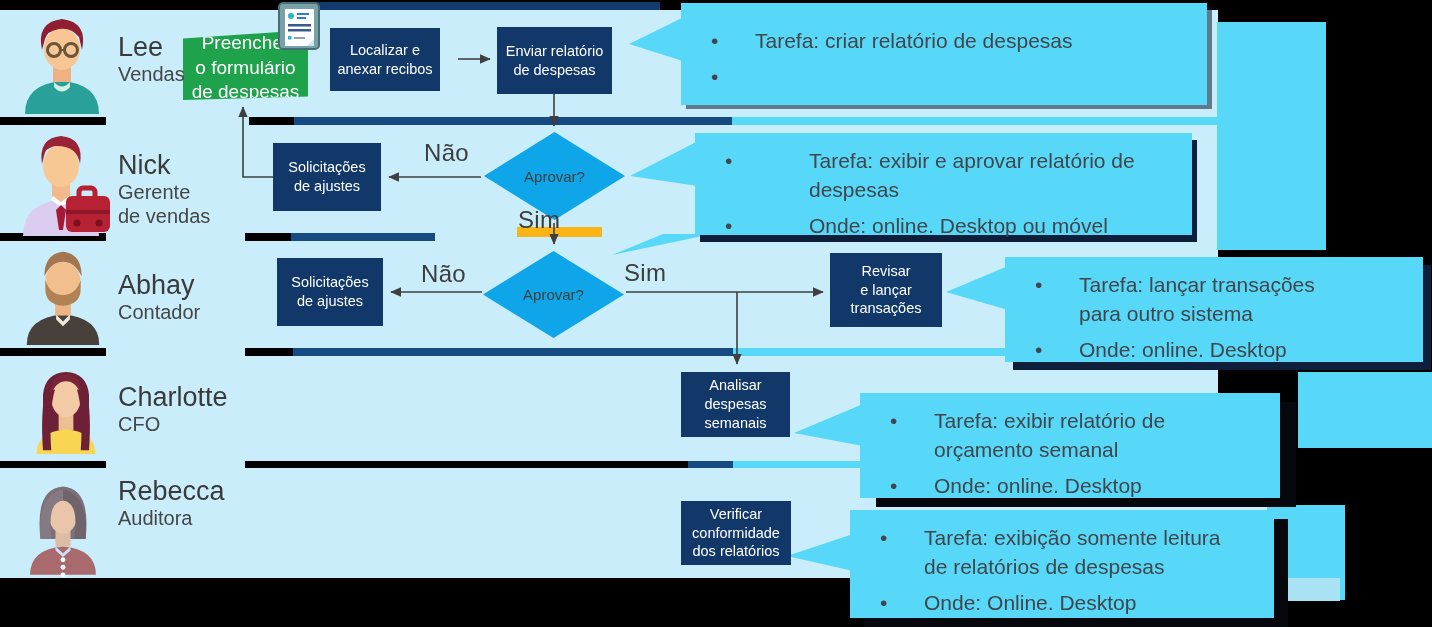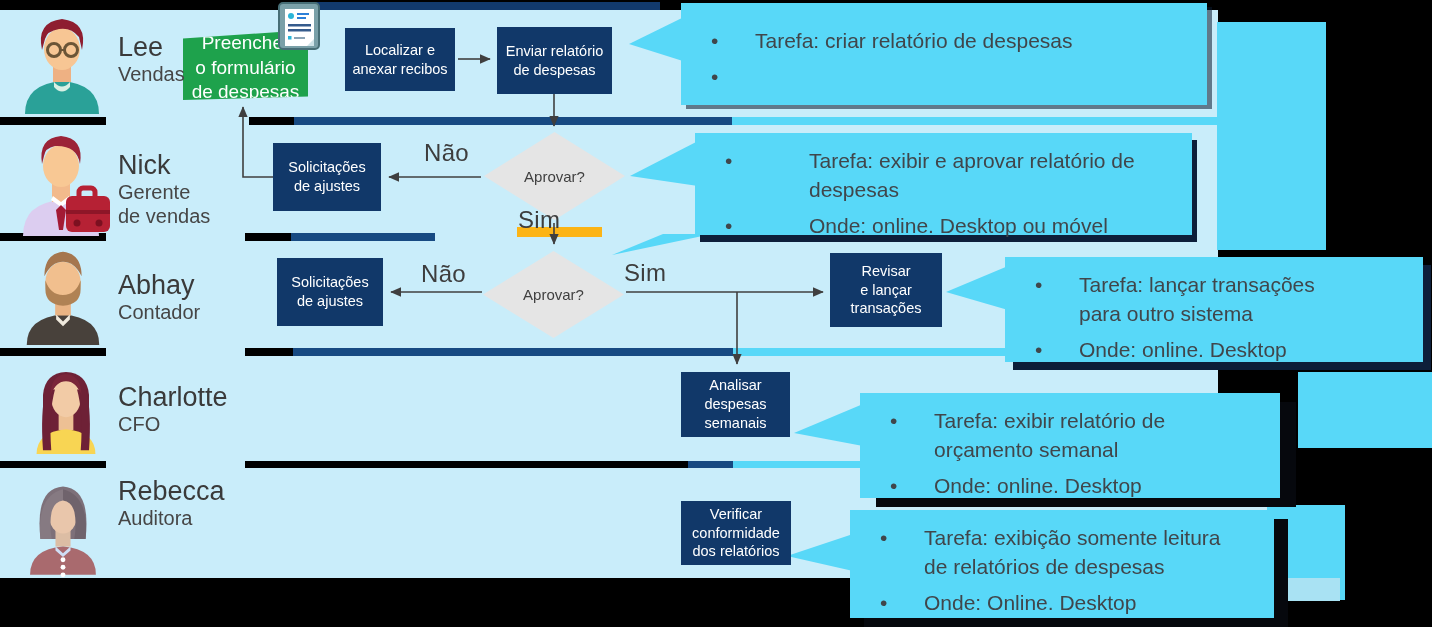--- a/index.html
+++ b/index.html
@@ -7,21 +7,21 @@
           font-family:"Liberation Sans",sans-serif;}
   .lane{position:absolute;left:0;background:#c9edfa;}
   .sep{position:absolute;left:0;width:1218px;height:8px;}
   .decor{position:absolute;background:#58d8f8;}
   .overlay{position:absolute;left:0;top:0;}
   .node{position:absolute;background:#113869;color:#fff;display:flex;align-items:center;
         justify-content:center;text-align:center;font-size:14.5px;line-height:1.3;
         white-space:pre-line;padding:4px 6px;box-sizing:border-box;}
   .node.green{background:#1ea24c;clip-path:polygon(0 12%,100% 0,100% 95%,0 100%);
         font-size:19px;padding-top:10px;}
-  .diamond{position:absolute;background:#e5e5e5;clip-path:polygon(50% 0,100% 50%,50% 100%,0 50%);
+  .diamond{position:absolute;background:#0ea5e9;clip-path:polygon(50% 0,100% 50%,50% 100%,0 50%);
         display:flex;align-items:center;justify-content:center;color:#3f3f3f;font-size:15px;}
   .edge-label{position:absolute;font-size:24px;color:#3d3d3d;letter-spacing:.3px;}
   .simbar{position:absolute;background:#fcb415;}
   .callout{position:absolute;background:#58d8f8;color:#40464b;font-size:21px;line-height:1.38;}
   .callout .rows{padding:14px 14px 0 30px;display:flex;flex-direction:column;gap:7px;}
   .brow{display:flex;}
   .brow .bullet{width:44px;flex:none;}
   .c1 .rows{padding-top:24px;}
   .c1{box-shadow:5px 4px 0 rgba(10,25,48,.55);}
   .c2{box-shadow:5px 7px 0 #0d1f3a;}
@@ -100,21 +100,21 @@
     <path d="M30,46 L37,46 L37,39 Z" fill="#cfe3e8"></path>
     <circle cx="14" cy="16" r="3" fill="#2bb5d8"></circle>
     <rect x="20" y="13" width="12" height="2" fill="#2b7fd8"></rect>
     <rect x="20" y="17" width="9" height="2" fill="#2b7fd8"></rect>
     <rect x="11" y="24" width="23" height="2.5" fill="#355b8c"></rect>
     <rect x="11" y="29" width="23" height="2.5" fill="#355b8c"></rect>
     <rect x="11" y="36" width="3.5" height="3.5" fill="#2bb5d8"></rect>
     <rect x="17" y="37" width="11" height="2" fill="#8aa3b5"></rect>
   </svg>
 
-  <div class="node" style="left:345px;top:28px;width:110px;height:63px;">
+  <div class="node" style="left:330px;top:28px;width:110px;height:63px;">
     <span>Localizar e
 anexar recibos</span>
   </div>
   <div class="node" style="left:497px;top:27px;width:115px;height:67px;">
     <span>Enviar relatório
 de despesas</span>
   </div>
   <div class="node" style="left:273px;top:143px;width:108px;height:68px;">
     <span>Solicitações
 de ajustes</span>

